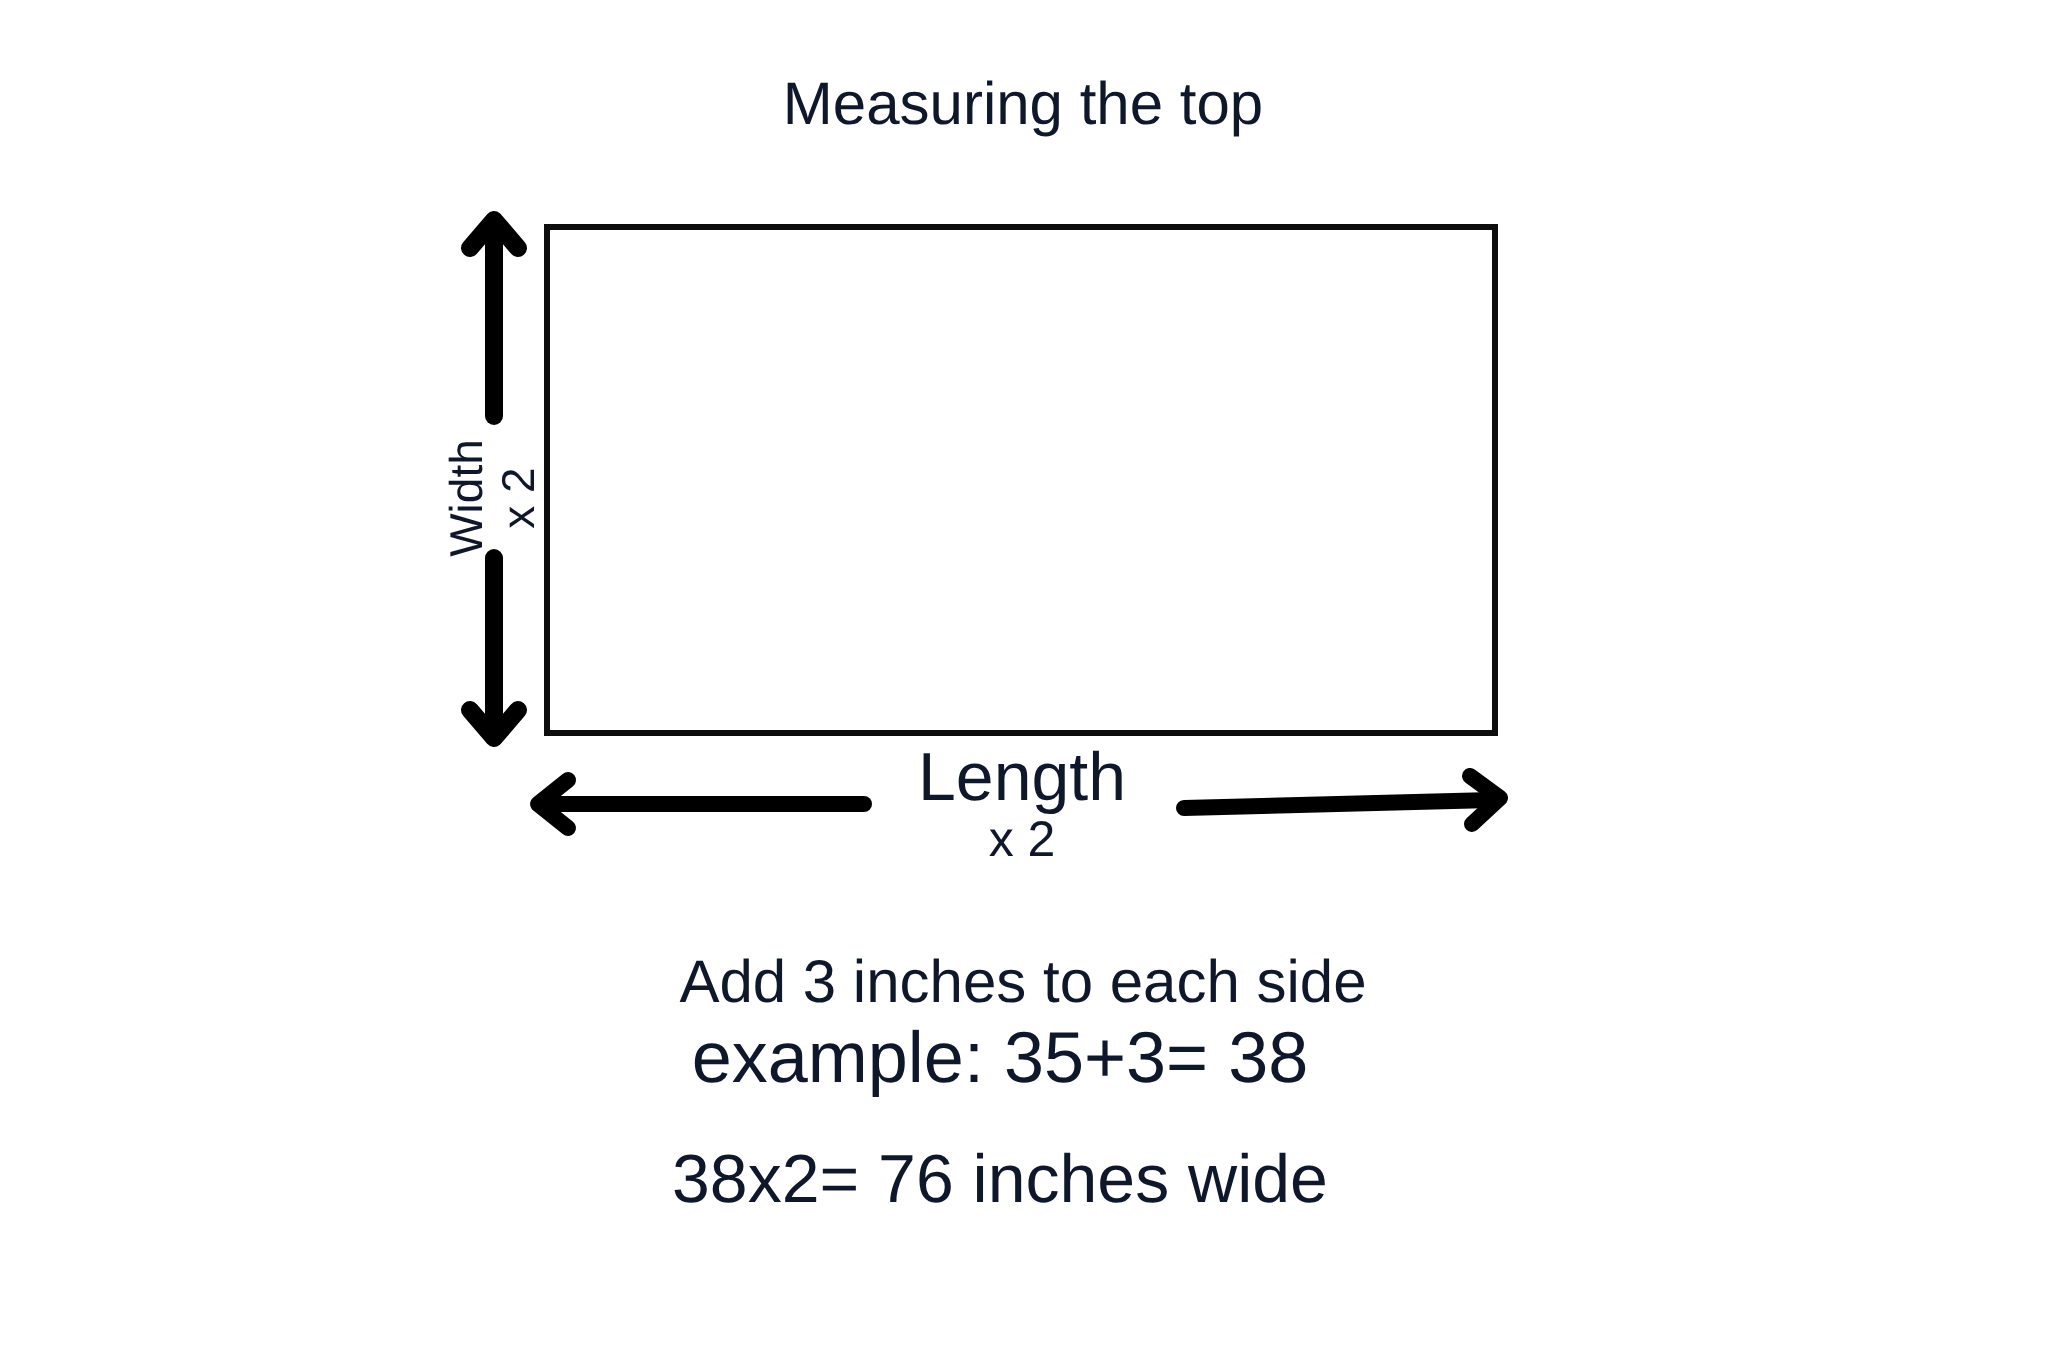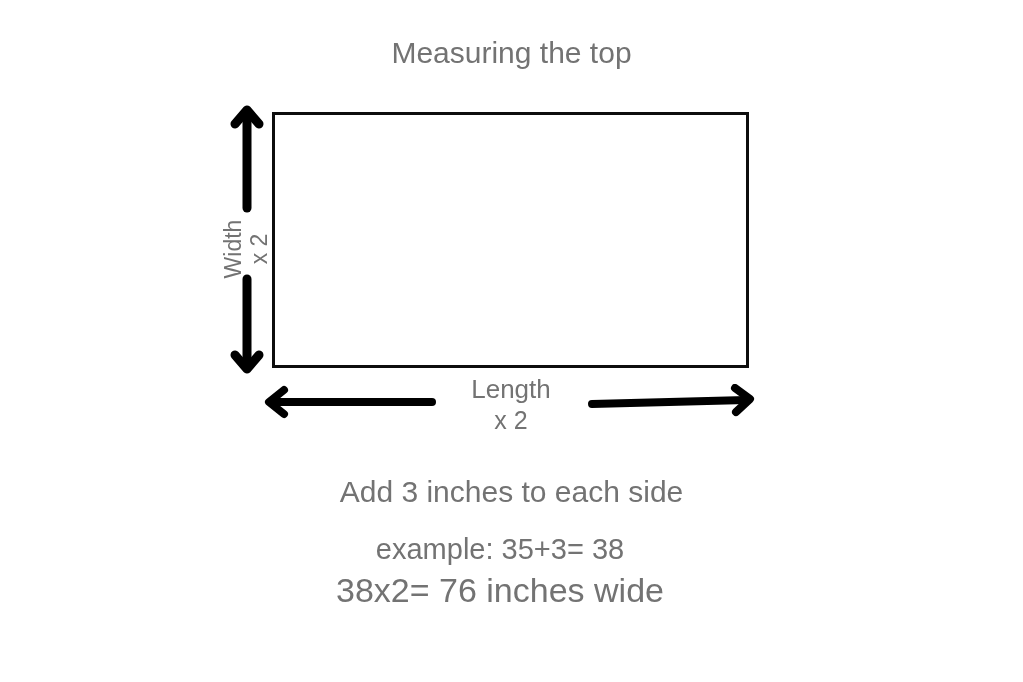--- a/index.html
+++ b/index.html
@@ -2,21 +2,21 @@
 <html><head>
 <meta charset="utf-8">
 <style>
   html, body { margin: 0; padding: 0; background: #ffffff; }
   .canvas {
     position: relative;
     width: 1023px;
     height: 682px;
     background: #ffffff;
     font-family: "Liberation Sans", sans-serif;
-    color: #737373;
+    color: #0f172a;
     overflow: hidden;
   }
   .page-title {
     position: absolute;
     left: 0; right: 0; top: 35px;
     text-align: center;
     font-size: 30px;
     line-height: 36px;
     font-weight: 500;
     margin: 0;
@@ -50,31 +50,31 @@
     white-space: nowrap;
   }
   .width-label span { display: block; }
   .length-label {
     position: absolute;
     left: 511px; top: 405px;
     transform: translate(-50%, -50%);
     text-align: center;
     white-space: nowrap;
   }
-  .length-label .word { display: block; font-size: 26px; line-height: 30px; }
+  .length-label .word { display: block; font-size: 34px; line-height: 30px; }
   .length-label .mult { display: block; font-size: 25px; line-height: 32px; }
   .note-line {
     position: absolute;
     left: 0;
     width: 1023px;
     text-align: center;
     margin: 0;
   }
   .add-note { top: 474px; font-size: 30px; line-height: 36px; }
-  .example-1 { top: 532px; width: 1000px; font-size: 29px; line-height: 34px; }
+  .example-1 { top: 512px; width: 1000px; font-size: 36px; line-height: 34px; }
   .example-2 { top: 573px; width: 1000px; font-size: 34px; line-height: 34px; }
 </style>
 </head>
 <body>
 
 <div class="canvas">
 
   <h1 class="page-title">Measuring the top</h1>
 
   <div class="table-rect"></div>

